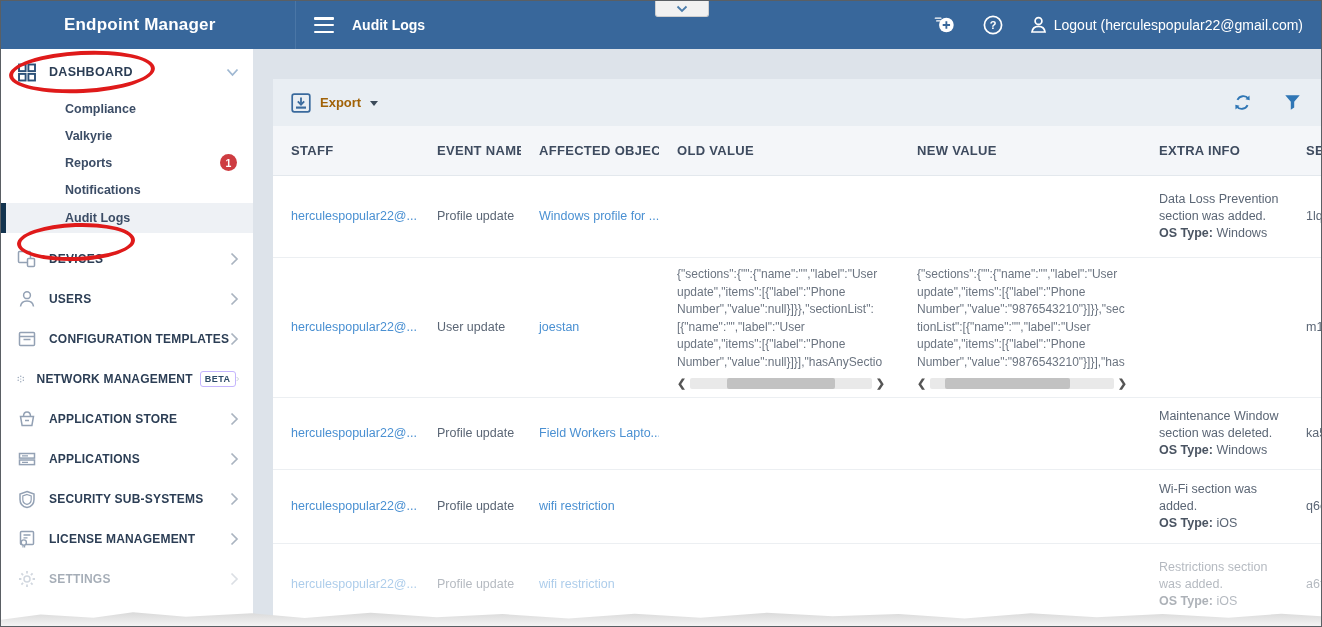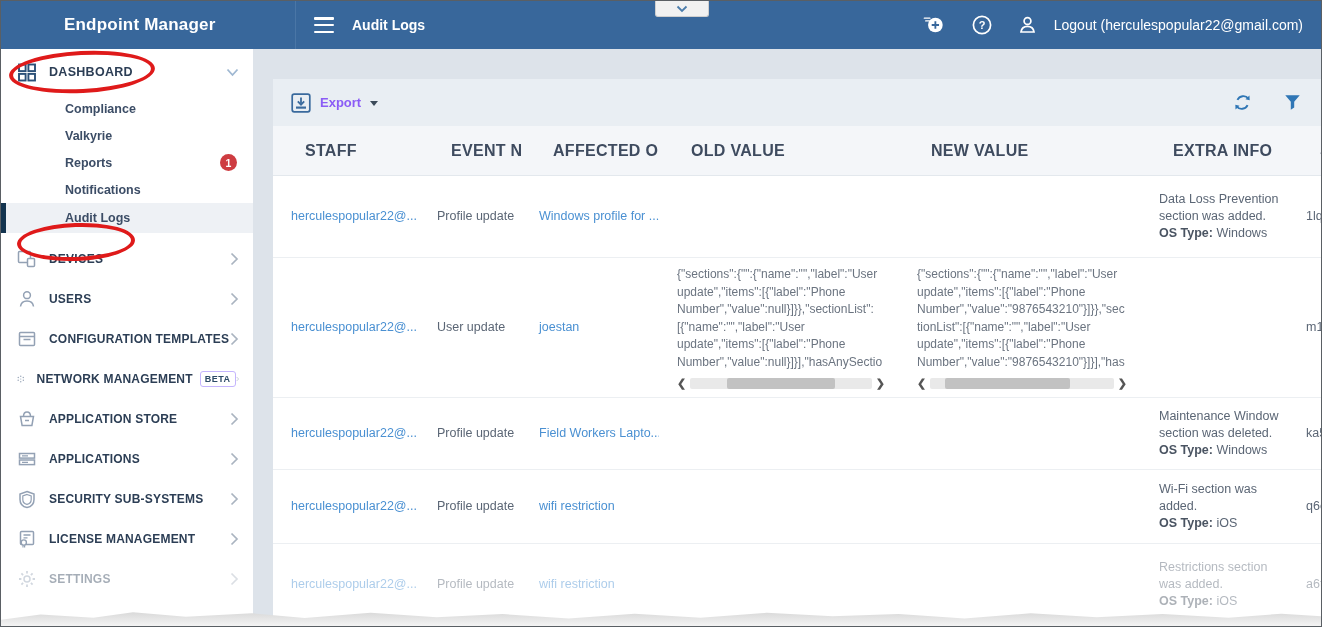--- a/index.html
+++ b/index.html
@@ -9,21 +9,21 @@
   
   .topbar { position:absolute; top:0; left:0; right:0; height:48px; background:#38679b; display:flex; align-items:center; z-index:5;padding-left:43px; }
   .brand { width:252px; height:100%; display:flex; align-items:center; padding-left:20px; border-right:1px solid #4a76a6; }
   .brand-title { color:#fff; font-size:17px; font-weight:bold; letter-spacing:.2px; }
   .topbar-main { flex:1; display:flex; align-items:center; height:100%; padding:0 18px; }
   .hamburger { width:20px; height:16px; display:flex; flex-direction:column; justify-content:space-between; cursor:pointer; margin-right:18px; }
   .hamburger span { display:block; height:2.5px; background:#fff; border-radius:1px; }
   .page-title { color:#fff; font-size:14px; font-weight:bold; }
   .topbar-right { margin-left:auto; display:flex; align-items:center; gap:26px; }
   .tb-icon { width:22px; height:22px; display:flex; align-items:center; justify-content:center; cursor:pointer; }
-  .logout { display:flex; align-items:center; gap:18px; color:#fff; font-size:14px; cursor:pointer; white-space:nowrap; }
+  .logout { display:flex; align-items:center; gap:7px; color:#fff; font-size:14px; cursor:pointer; white-space:nowrap; }
 
   
   .collapse-tab { position:absolute; top:0; left:654px; width:54px; height:16px; background:#f1f1f1; border:1px solid #cfcfcf; border-top:none; border-radius:0 0 3px 3px; display:flex; align-items:center; justify-content:center; z-index:9; cursor:pointer; }
 
   
   .sidebar { position:absolute; top:48px; left:0; width:252px; bottom:0; background:#fff; z-index:4; }
   .dash-head { height:46px; display:flex; align-items:center; padding:0 14px 0 16px; cursor:pointer; }
   .dash-label { font-size:12.5px; font-weight:bold; color:#2c3e55; margin-left:12px; letter-spacing:.3px; }
   .dash-chevron { margin-left:auto; }
   .subnav { padding-bottom:6px; }
@@ -36,28 +36,28 @@
   .navitem .nav-chevron { margin-left:auto; }
   .beta { margin-left:7px; font-size:9px; font-weight:bold; color:#2c4a66; border:1px solid #c4b5fd; border-radius:3px; padding:2px 4px; letter-spacing:.5px; }
   .navitem.disabled { opacity:.42; }
   .nav-ico { width:20px; display:flex; justify-content:center; }
 
   
   .content-bg { position:absolute; top:48px; left:252px; right:0; bottom:0; background:#dde3ea; }
   .panel { position:absolute; top:78px; left:272px; width:1050px; bottom:0; background:#fff; }
   .toolbar { height:47px; background:#e9eef3; display:flex; align-items:center; padding:0 22px 0 18px; }
   .export-btn { display:flex; align-items:center; gap:9px; cursor:pointer; }
-  .export-label { font-size:13px; font-weight:bold; color:#8b5cf6; }
+  .export-label { font-size:13px; font-weight:bold; color:#a16207; }
   .caret-down { width:0; height:0; border-left:4.5px solid transparent; border-right:4.5px solid transparent; border-top:5px solid #3c4a59; margin-top:2px; }
   .toolbar-right { margin-left:auto; display:flex; align-items:center; gap:32px; }
   .tool-icon { cursor:pointer; display:flex; }
 
   .grid-row { display:grid; grid-template-columns:146px 102px 138px 240px 242px 147px 35px; }
   .thead { height:50px; background:#f4f6f9; border-bottom:1px solid #e3e8ed; align-items:center; }
-  .th { font-size:16px; font-weight:bold; color:#3e4b5f; padding-left:32px; letter-spacing:.3px; white-space:nowrap; overflow:hidden; }
+  .th { font-size:13px; font-weight:bold; color:#3e4b5f; padding-left:18px; letter-spacing:.3px; white-space:nowrap; overflow:hidden; }
   .trow { border-bottom:1px solid #eceff2; align-items:center; }
   .td { padding:10px 8px 10px 18px; font-size:12.5px; color:#5b6675; line-height:17px; overflow:hidden; white-space:nowrap; }
   .td.link { color:#4a90d2; cursor:pointer; }
   .td.wrap { white-space:normal; }
   .r1 { height:82px; } .r2 { height:140px; align-items:center; } .r3 { height:72px; } .r4 { height:74px; } .r5 { height:80px; border-bottom:none; }
   .faded { opacity:.45; }
   .extra-cell { white-space:normal; font-size:12.5px; color:#5b6675; line-height:17px; }
   .os-label { font-weight:bold; color:#4a5462; }
 
   .json-cell { padding:8px 14px 6px 18px; align-self:start; }

